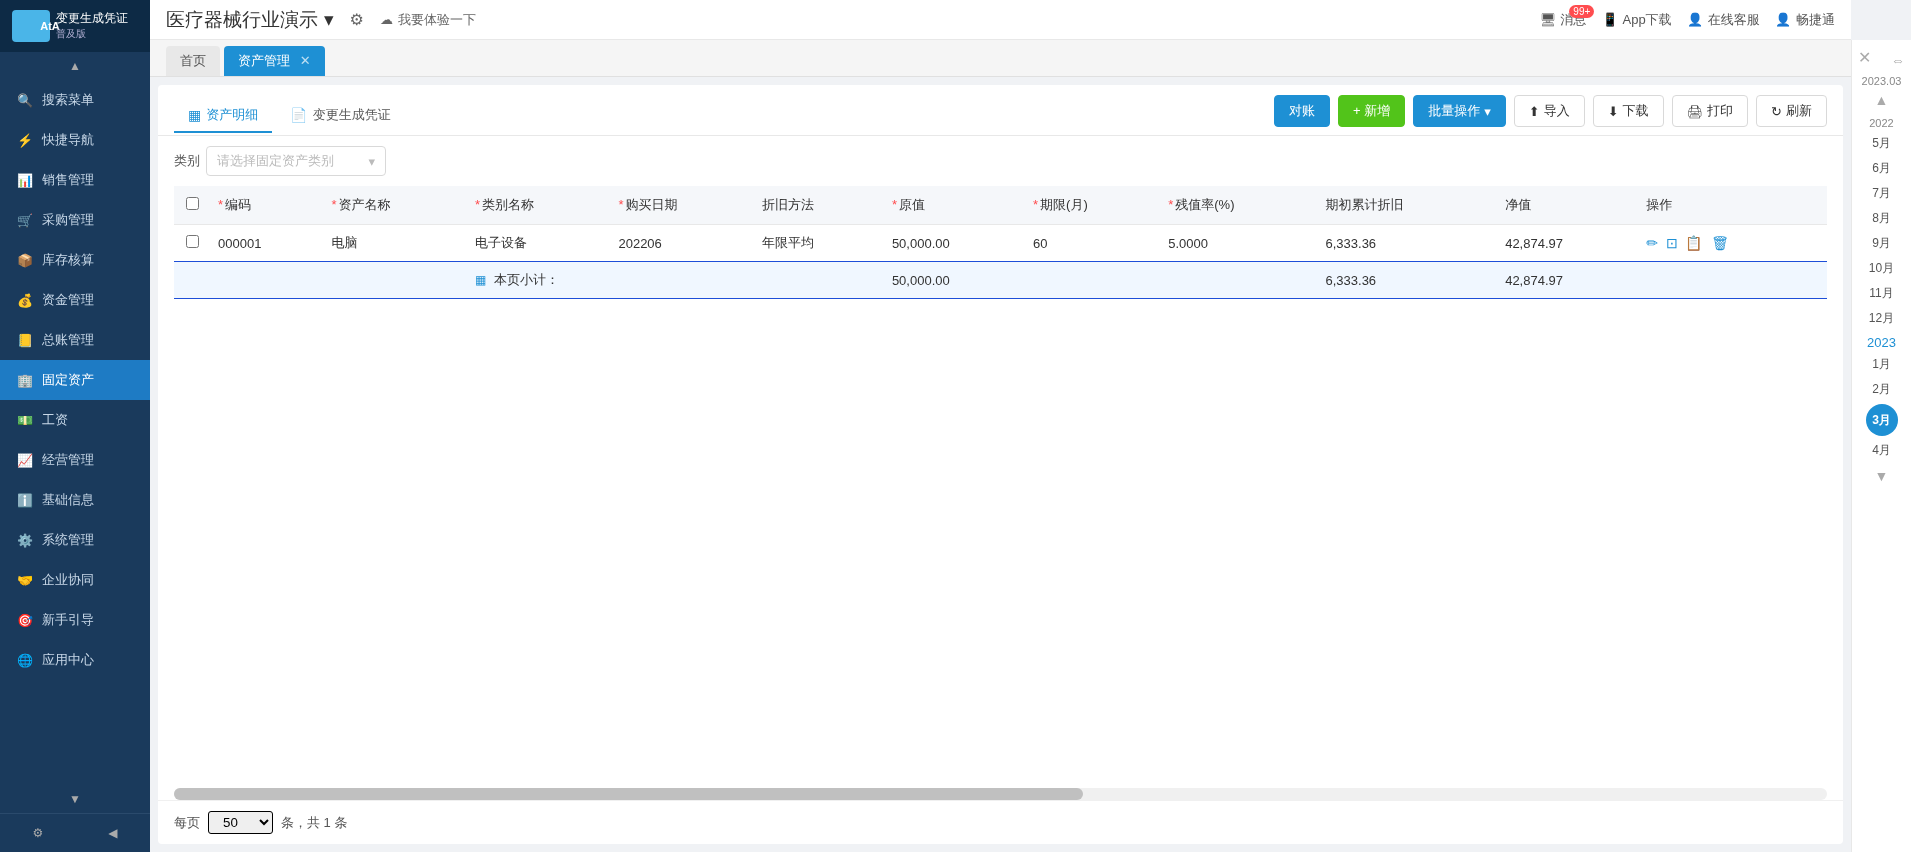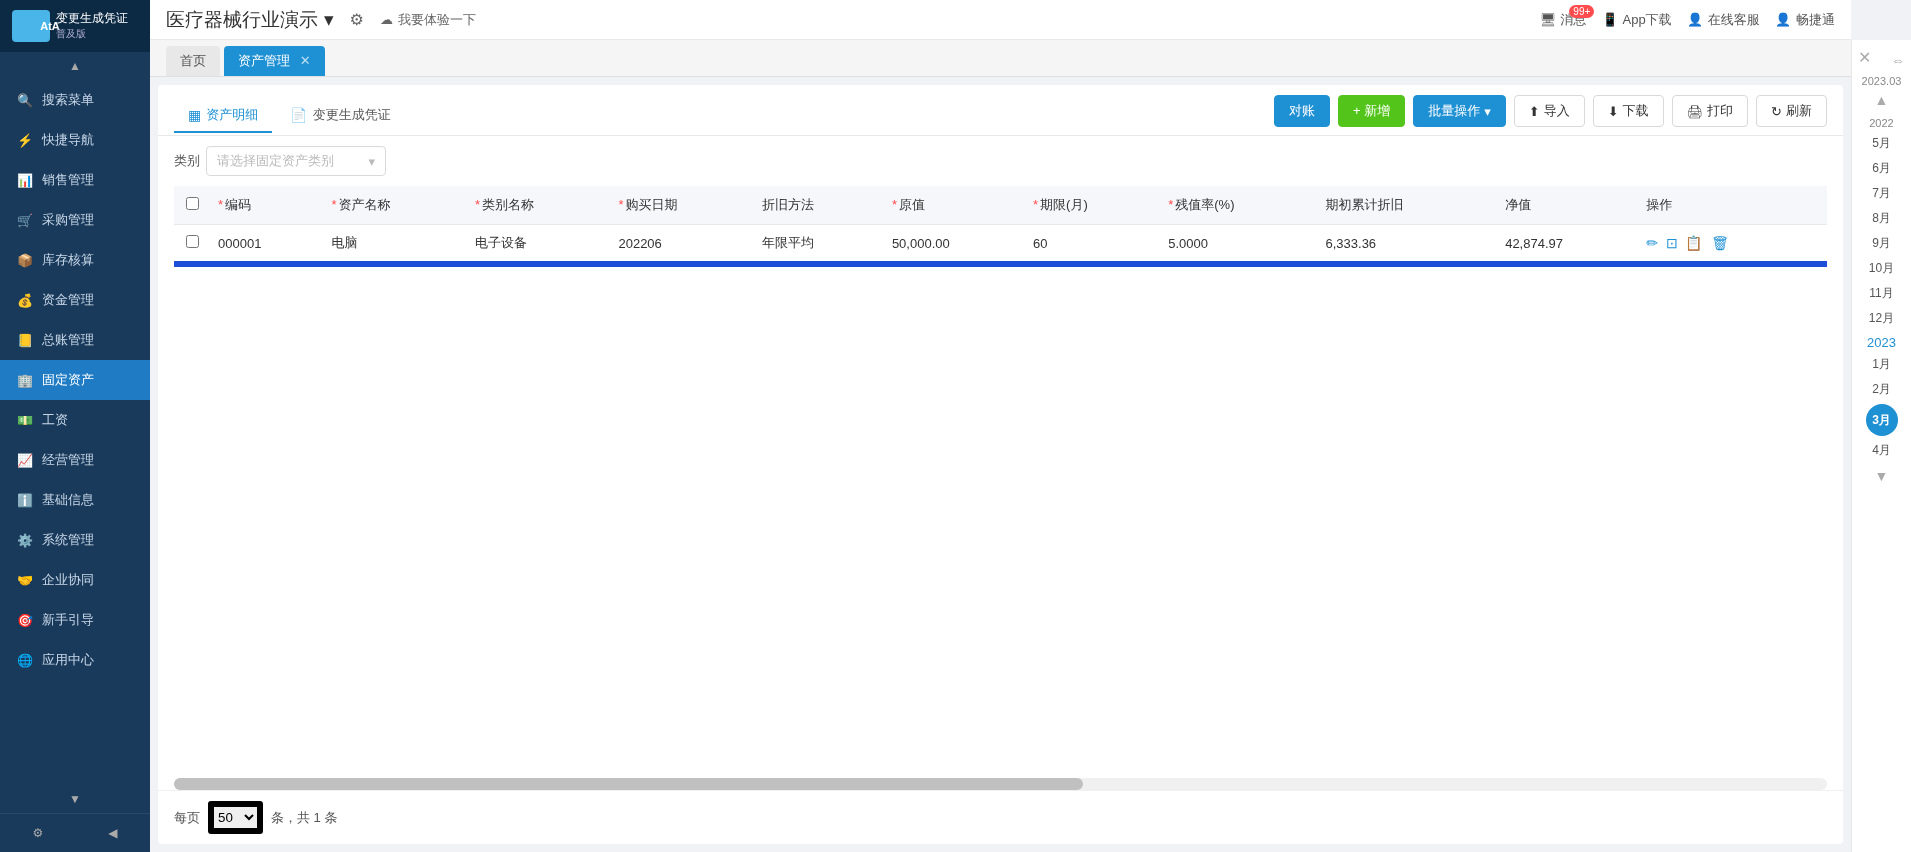--- a/index.html
+++ b/index.html
@@ -288,21 +288,21 @@
     thead th {
       padding: 10px 8px;
       text-align: left;
       color: #333;
       font-weight: 500;
       border-bottom: 1px solid #e8e8e8;
       white-space: nowrap;
     }
     thead th .required { color: #ff4d4f; margin-right: 2px; }
     tbody tr {
-      border-bottom: 6px solid #1d4ed8;
+      border-bottom: 1px solid #1d4ed8;
     }
     tbody td {
       padding: 9px 8px;
       color: #333;
       white-space: nowrap;
     }
     .subtotal-row td {
       background: #f0f7ff;
       color: #333;
       font-size: 13px;
@@ -315,23 +315,23 @@
     .pagination {
       padding: 10px 16px;
       display: flex;
       align-items: center;
       gap: 8px;
       border-top: 1px solid #f0f0f0;
       font-size: 13px;
       color: #555;
     }
     .pagination select {
-      border: 6px solid #000000;
+      border: 1px solid #000000;
       border-radius: 3px;
-      padding: 2px 0;
+      padding: 2px 10px;
     }
     .scrollbar-area {
       height: 12px;
       background: #f0f0f0;
       margin: 0 16px;
       border-radius: 6px;
       position: relative;
     }
     .scrollbar-thumb {
       height: 12px;
@@ -621,20 +621,36 @@
             <td>42,874.97</td>
             <td>
               <div class="action-icons">
                 <span class="action-icon" title="编辑">✏</span>
                 <span class="action-icon" title="复制">⊡</span>
                 <span class="action-icon" title="详情">📋</span>
                 <span class="action-icon" title="删除">🗑</span>
               </div>
             </td>
           </tr>
+          <tr class="subtotal-row">
+            <td></td>
+            <td></td>
+            <td></td>
+            <td colspan="2">
+              <span style="color:#1e90d4;margin-right:4px;font-size:12px;">▦</span>
+              <span>本页小计：</span>
+            </td>
+            <td></td>
+            <td>50,000.00</td>
+            <td></td>
+            <td></td>
+            <td>6,333.36</td>
+            <td>42,874.97</td>
+            <td></td>
+          </tr>
         </tbody>
       </table>
     </div>
 
     <div class="scrollbar-area">
       <div class="scrollbar-thumb"></div>
     </div>
 
     <div class="pagination">
       <span>每页</span>

